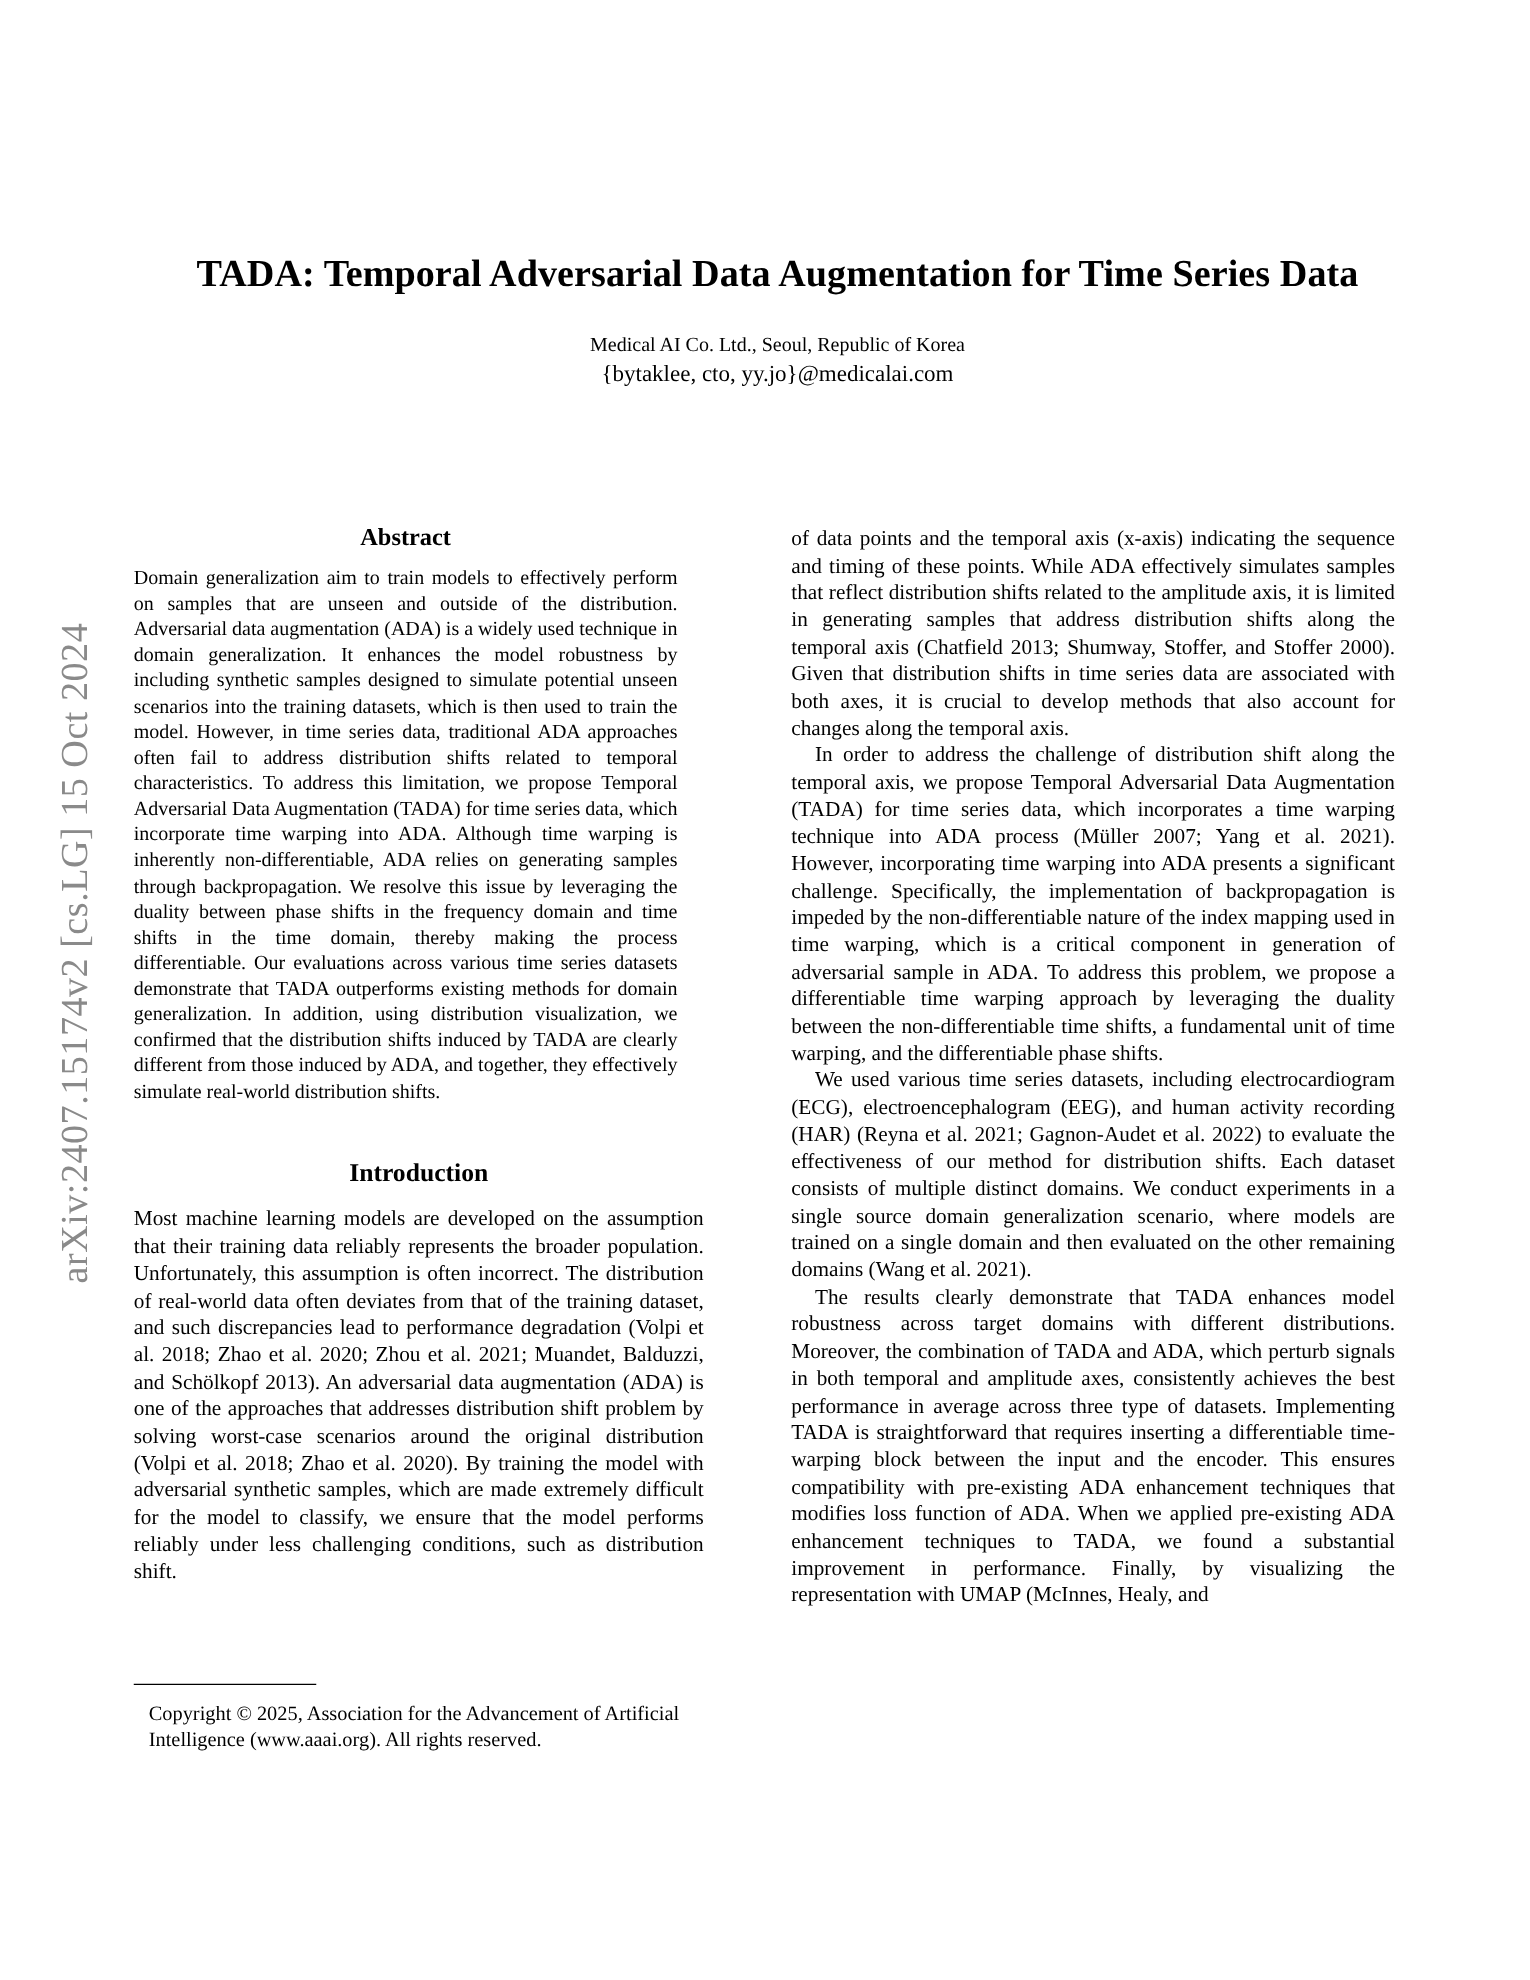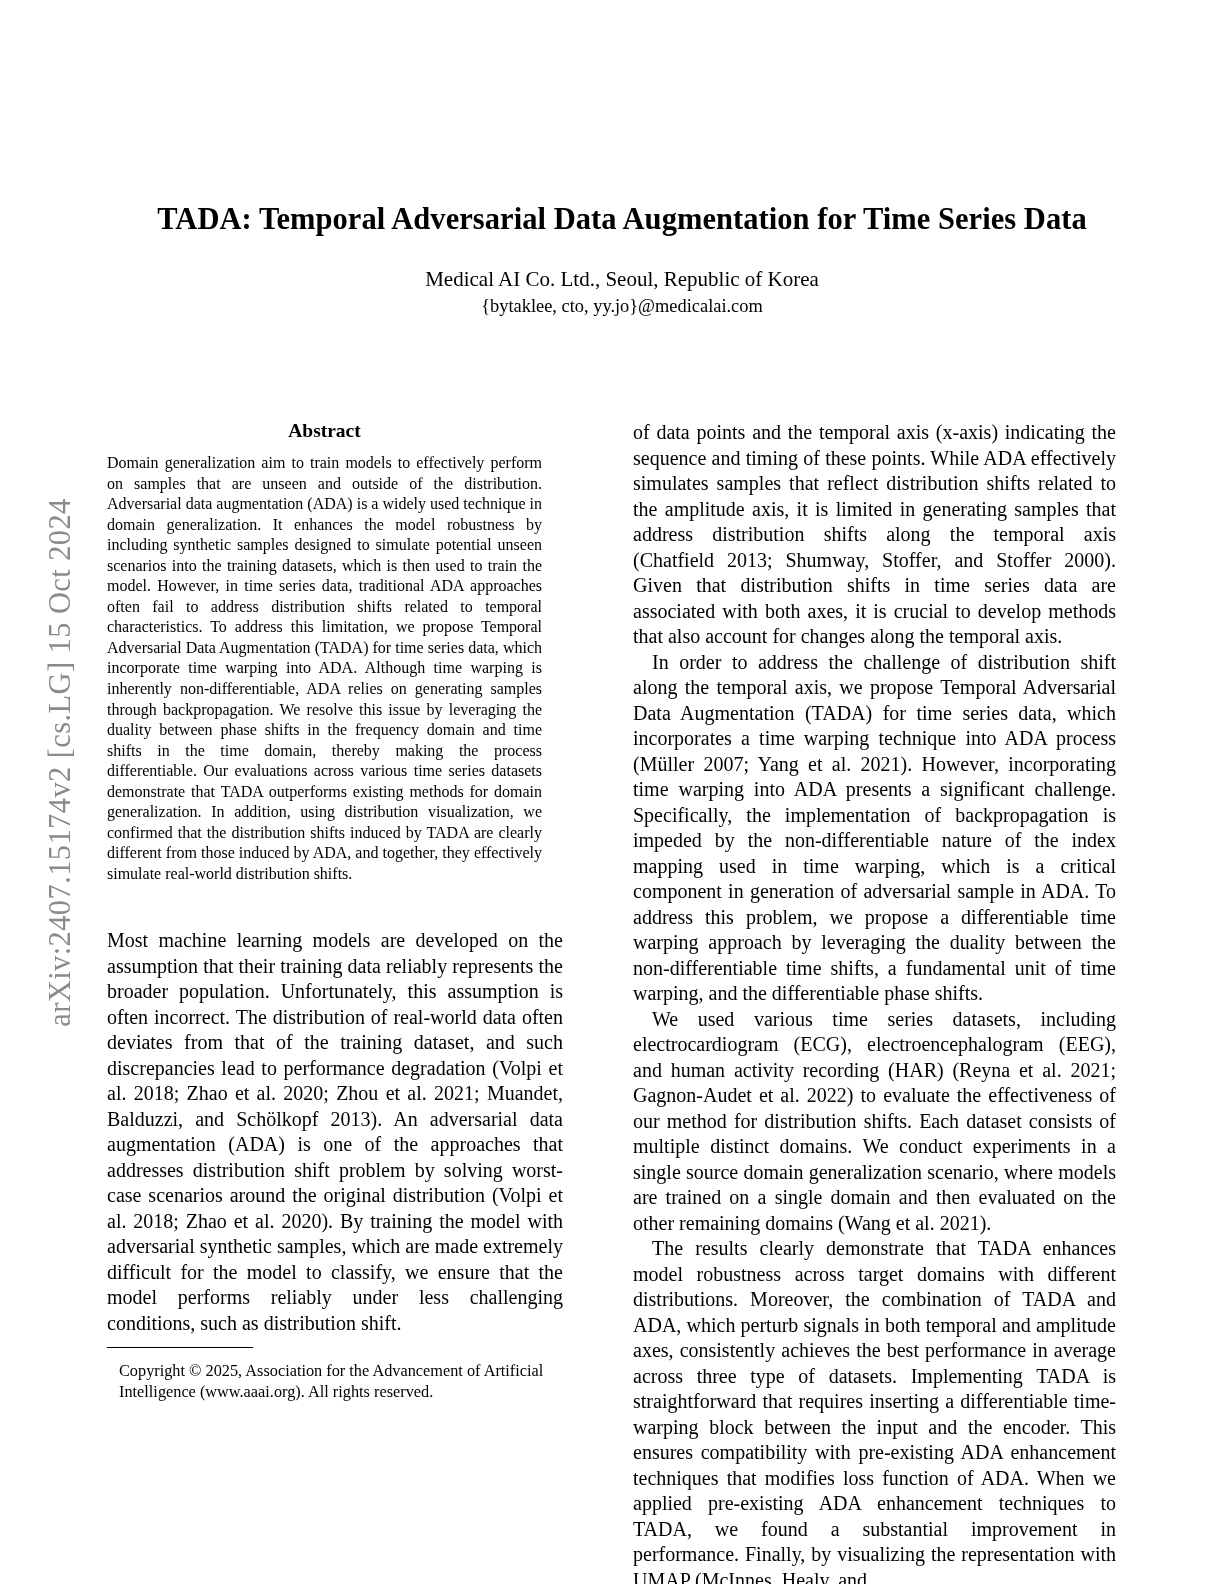--- a/index.html
+++ b/index.html
@@ -64,21 +64,21 @@
     margin: 0;
   }
   #author-line {
     margin-top: 42px;
     font-size: 22.5px;
     font-weight: bold;
     letter-spacing: 0.1px;
   }
   #affiliation-line {
     margin-top: 28px;
-    font-size: 21px;
+    font-size: 16px;
     line-height: 1.33;
   }
   #email-line {
     font-size: 18.4px;
     line-height: 1.33;
   }
 
   
   #columns {
     position: absolute;
@@ -112,21 +112,21 @@
     text-align: justify;
     text-justify: inter-word;
     hyphens: manual;
   }
 
   #intro-left { margin-top: 44px; }
   #intro-left .section-heading { margin-bottom: 13px; }
 
   .body-text p {
     margin: 0;
-    font-size: 20px;
+    font-size: 17px;
     line-height: 1.275;
     text-align: justify;
     text-justify: inter-word;
     hyphens: manual;
   }
   .body-text p.indent { text-indent: 19px; }
 
   
   #footnote {
     position: absolute;
@@ -167,20 +167,21 @@
     <div class="col" id="col-left">
 
       <div id="abstract-block">
         <div class="section-heading" id="abstract-heading">Abstract</div>
         <div id="abstract-body" class="abstract-body">
           <p>Domain generalization aim to train models to effectively perform on samples that are unseen and outside of the distribution. Adversarial data augmentation (ADA) is a widely used technique in domain generalization. It enhances the model robustness by including synthetic samples designed to simulate potential unseen scenarios into the training datasets, which is then used to train the model. However, in time series data, traditional ADA approaches often fail to address distribution shifts related to temporal characteristics. To address this limitation, we propose Temporal Adversarial Data Augmentation (TADA) for time series data, which incorporate time warping into ADA. Although time warping is inherently non-differentiable, ADA relies on generating samples through backpropagation. We resolve this issue by leveraging the duality between phase shifts in the frequency domain and time shifts in the time domain, thereby making the process differentiable. Our evaluations across various time series datasets demonstrate that TADA outperforms existing methods for domain generalization. In addition, using distribution visualization, we confirmed that the distribution shifts induced by TADA are clearly different from those induced by ADA, and together, they effectively simulate real-world distribution shifts.</p>
         </div>
       </div>
 
       <div id="intro-left">
+        <div class="section-heading">Introduction</div>
         <div class="body-text">
           <p>Most machine learning models are developed on the assumption that their training data reliably represents the broader population. Unfortunately, this assumption is often incorrect. The distribution of real-world data often deviates from that of the training dataset, and such discrepancies lead to performance degradation (Volpi et al. 2018; Zhao et al. 2020; Zhou et al. 2021; Muandet, Balduzzi, and Schölkopf 2013). An adversarial data augmentation (ADA) is one of the approaches that addresses distribution shift problem by solving worst-case scenarios around the original distribution (Volpi et al. 2018; Zhao et al. 2020). By training the model with adversarial synthetic samples, which are made extremely difficult for the model to classify, we ensure that the model performs reliably under less challenging conditions, such as distribution shift.</p>
         </div>
       </div>
 
     </div>
 
     <div class="col" id="col-right">
       <div class="body-text">
         <p>of data points and the temporal axis (x-axis) indicating the sequence and timing of these points. While ADA effectively simulates samples that reflect distribution shifts related to the amplitude axis, it is limited in generating samples that address distribution shifts along the temporal axis (Chatfield 2013; Shumway, Stoffer, and Stoffer 2000). Given that distribution shifts in time series data are associated with both axes, it is crucial to develop methods that also account for changes along the temporal axis.</p>

